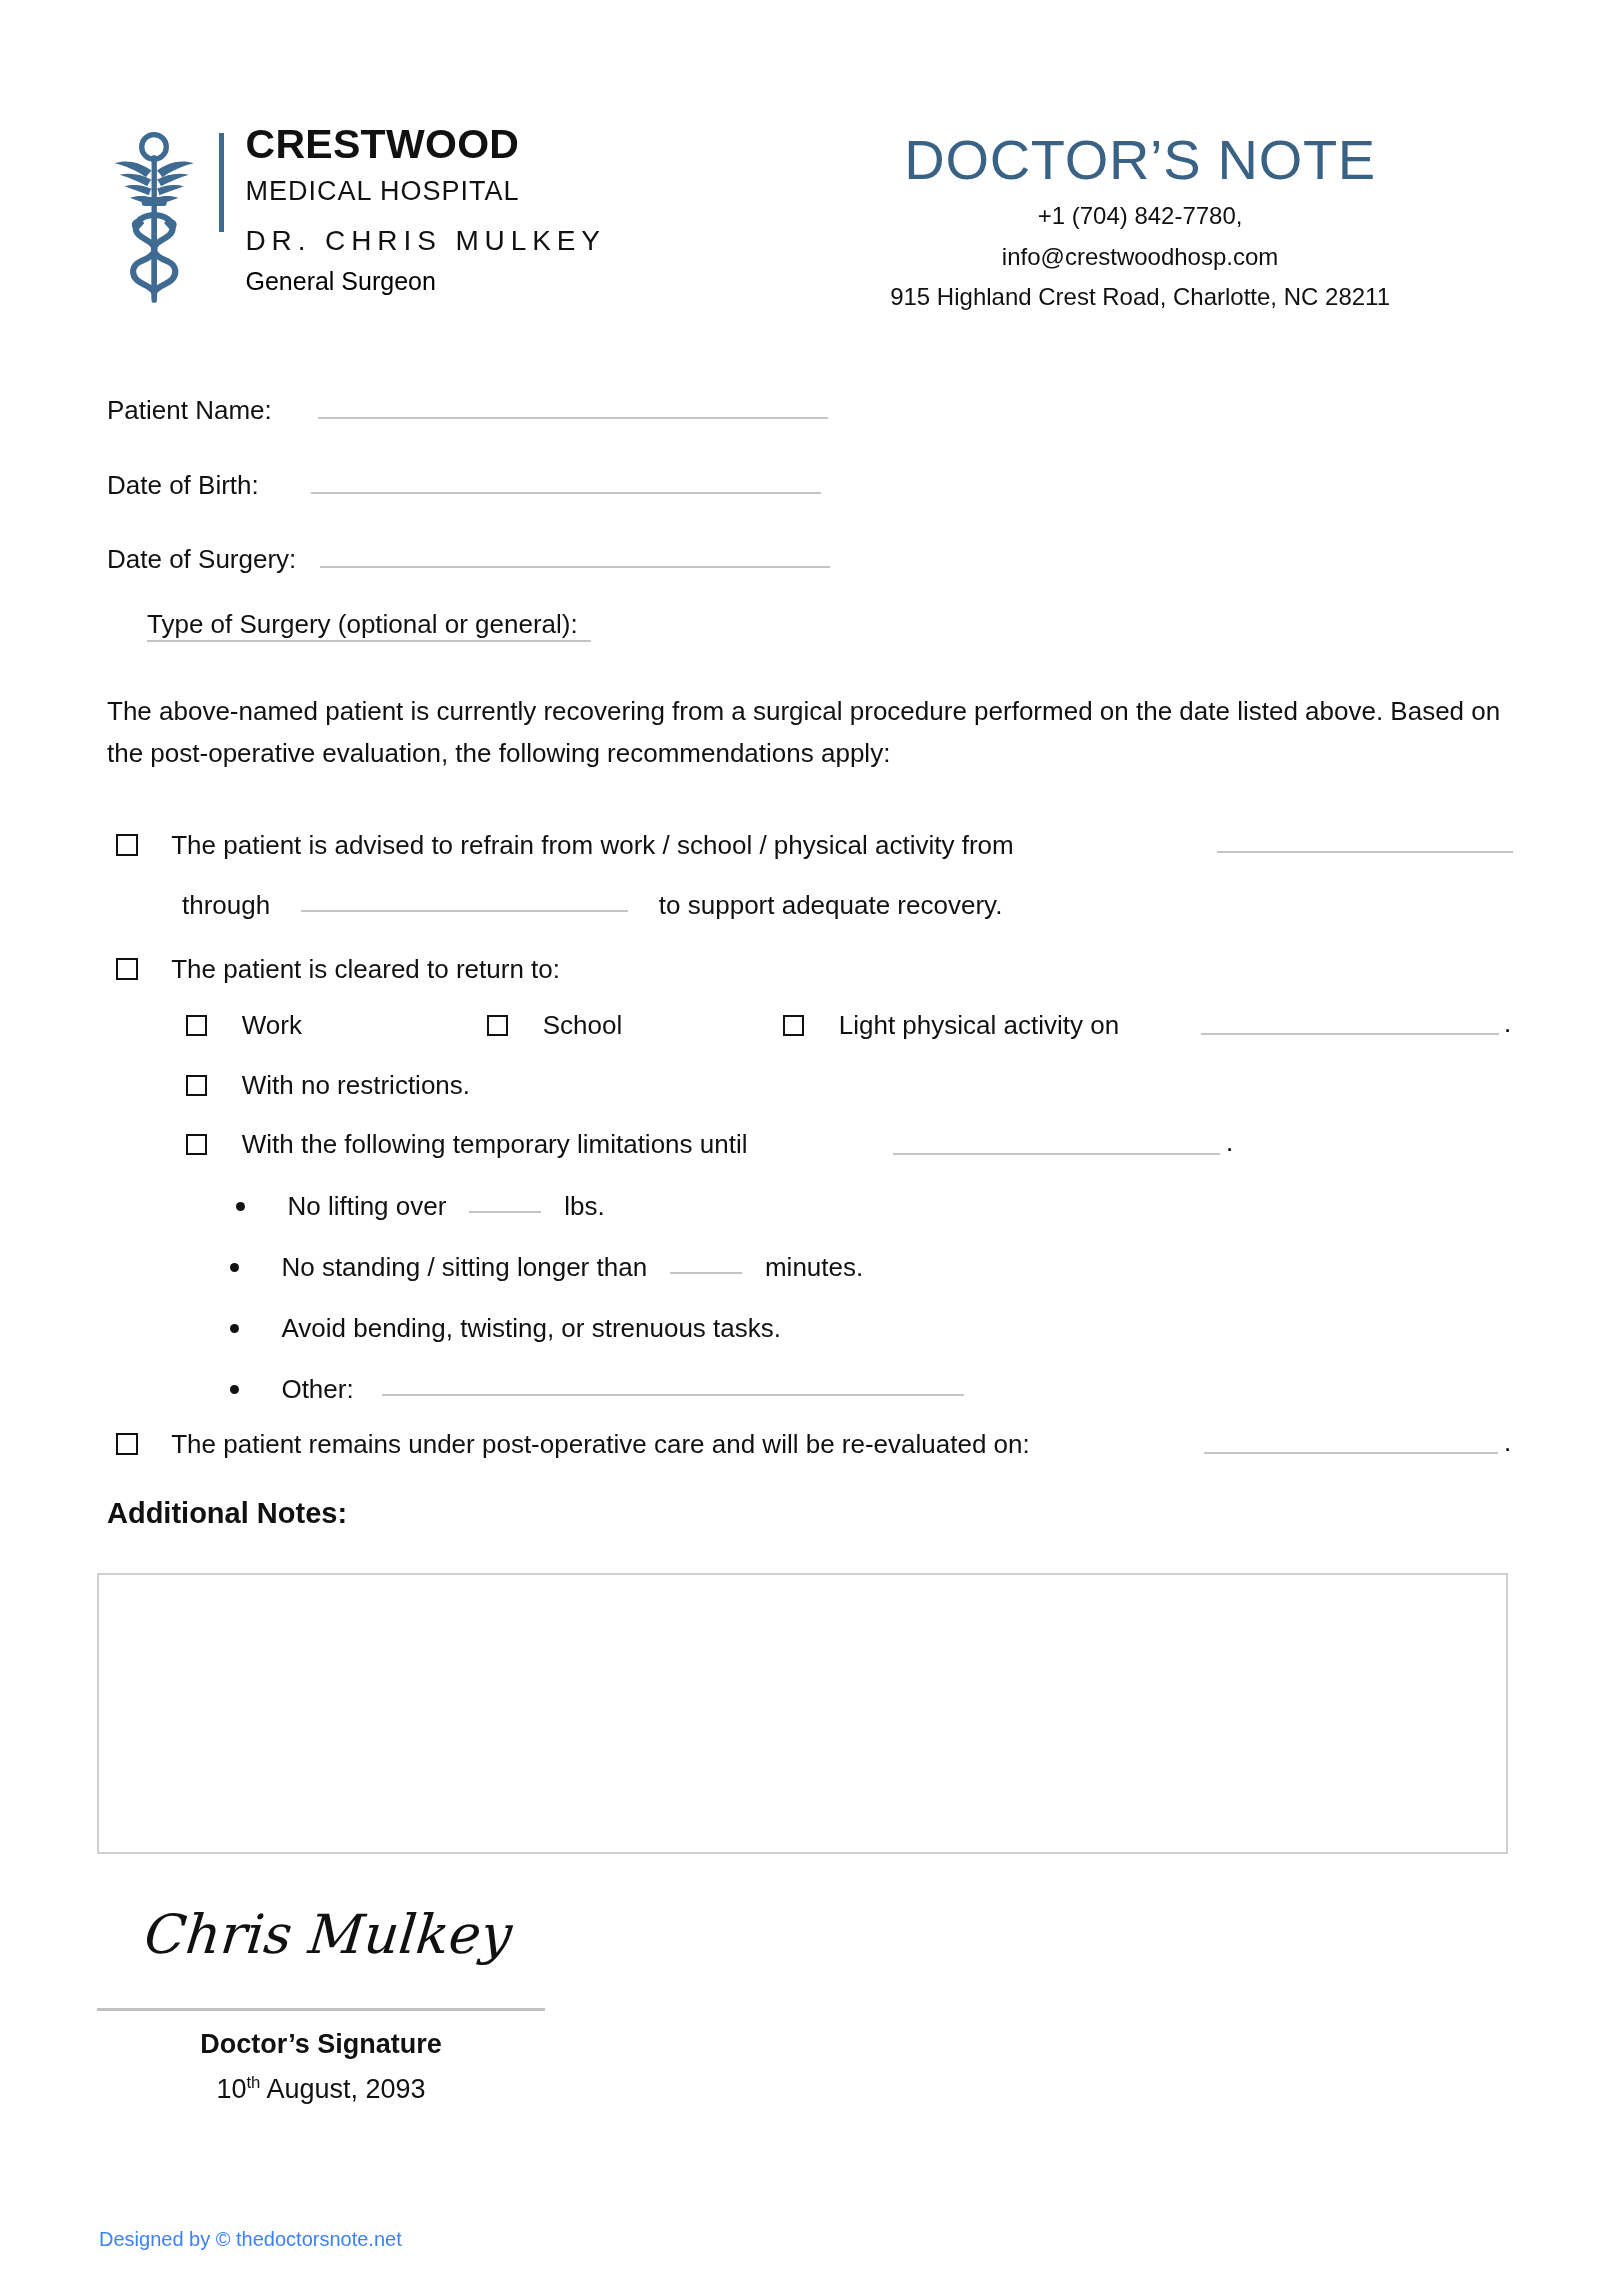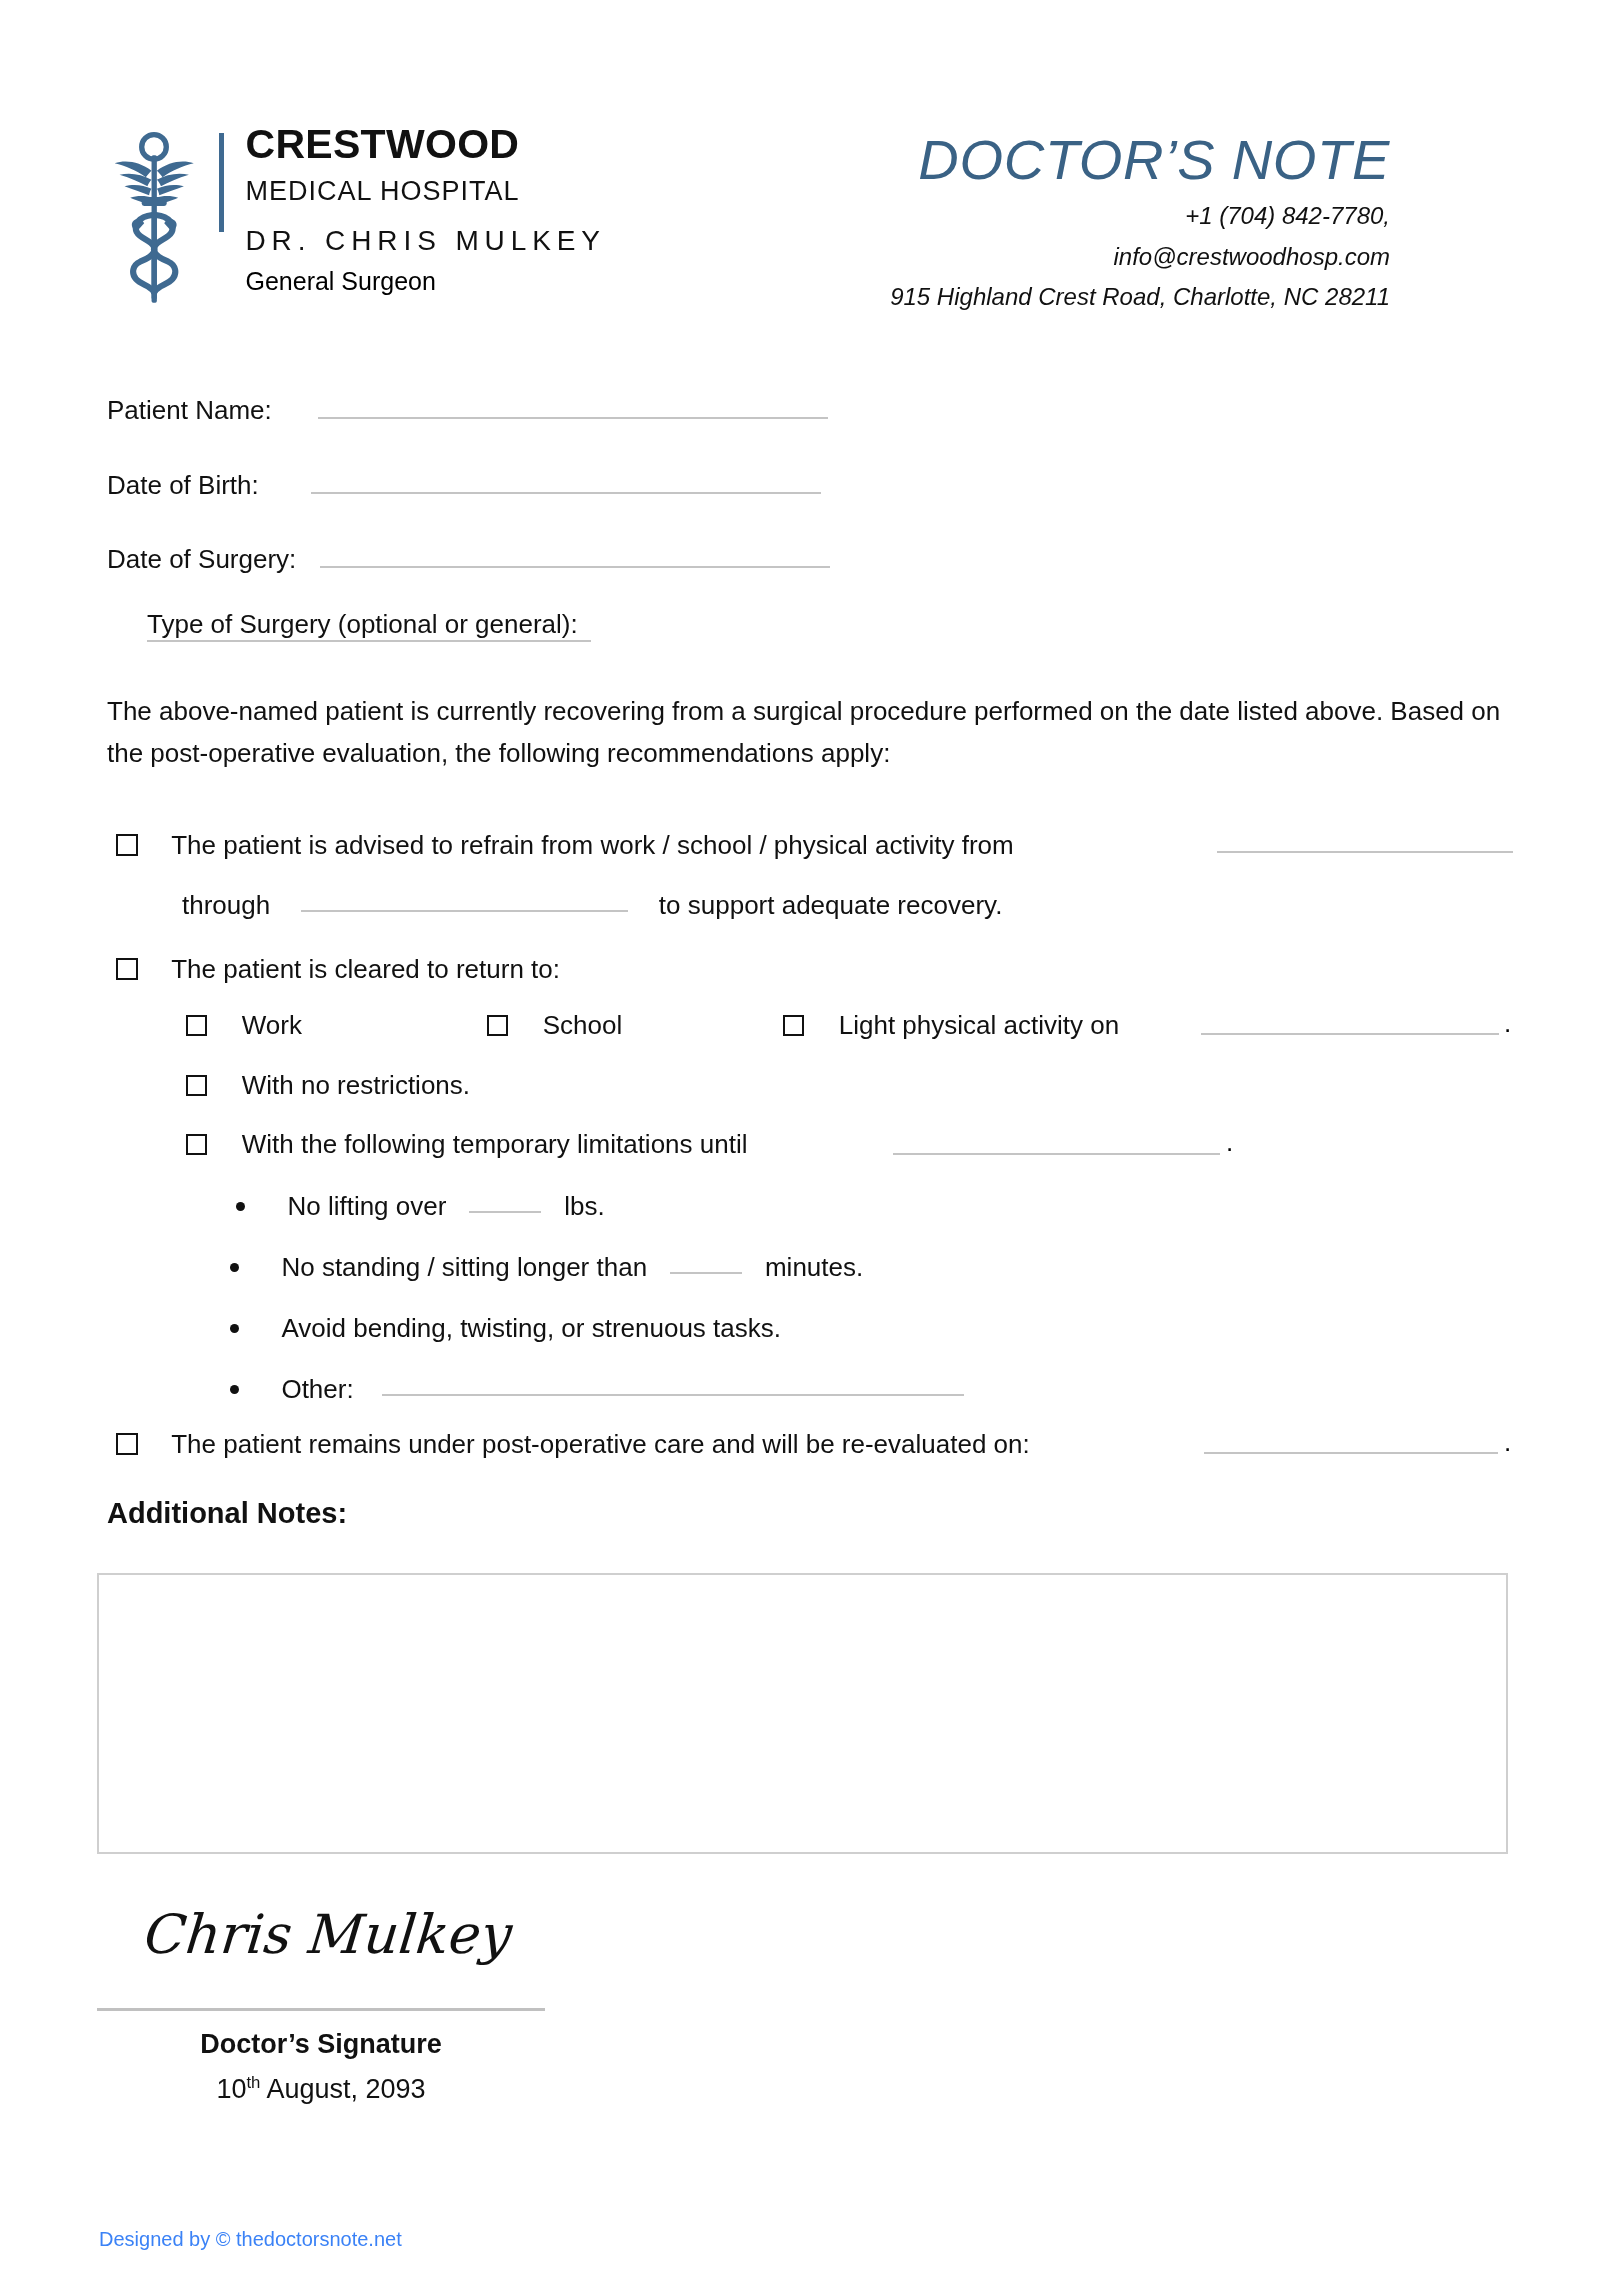--- a/index.html
+++ b/index.html
@@ -85,22 +85,21 @@
     line-height: 1.0;
     margin-top: 14.4px;
     color: #000000;
     white-space: nowrap;
   }
 
   #header-right {
     position: absolute;
     right: 97px;
     top: 92px;
-    text-align: right;
-    font-style: italic;
+    text-align: center;
   }
   #note-title {
     font-size: 56px;
     font-weight: normal;
     letter-spacing: 0.7px;
     line-height: 1.0;
     color: #3a6285;
     white-space: nowrap;
   }
   .contact-line {

